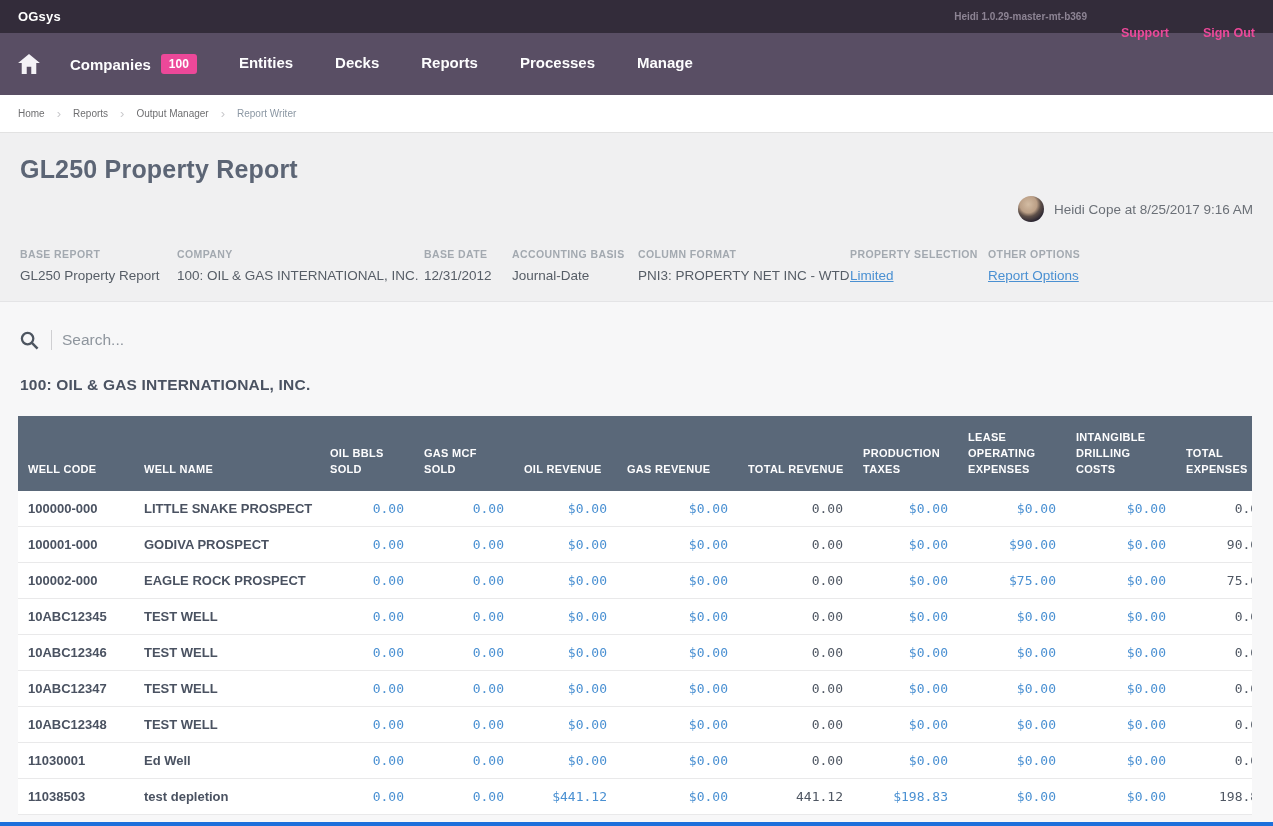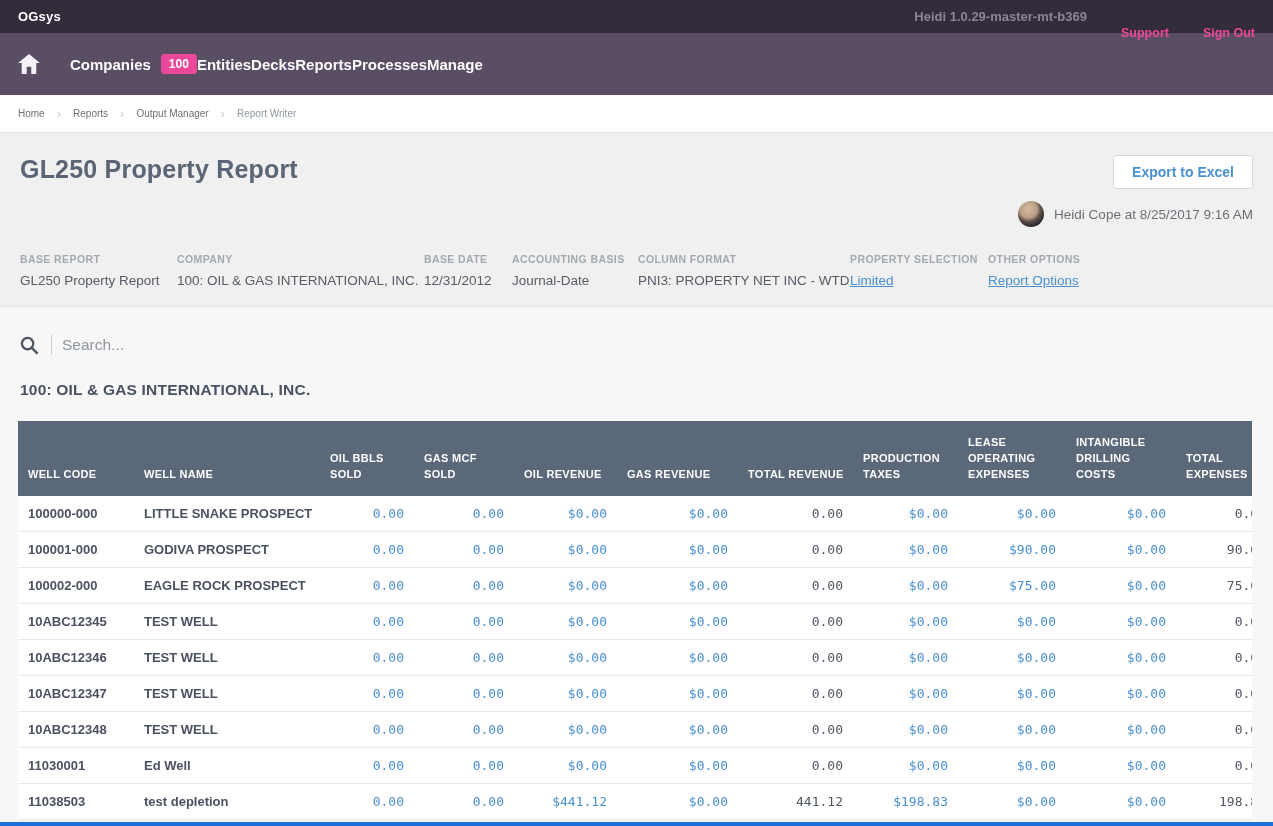--- a/index.html
+++ b/index.html
@@ -4,28 +4,28 @@
 <style>
   * { margin:0; padding:0; box-sizing:border-box; }
   html,body { width:1273px; height:826px; overflow:hidden; background:#f7f7f8;
               font-family:"Liberation Sans", sans-serif; }
 
   
   .topbar { height:33px; background:#332c3a; display:flex; align-items:center;
             justify-content:space-between; padding:0 18px; }
   .topbar .brand { color:#fff; font-weight:bold; font-size:13px; letter-spacing:.2px; }
   .topbar .right { display:flex; align-items:center; gap:34px; }
-  .topbar .version { color:#8d8494; font-size:13px; font-weight:bold; }
+  .topbar .version { color:#8d8494; font-size:10px; font-weight:bold; }
   .topbar .toplink { color:#ec4899; font-size:12.5px; font-weight:bold; cursor:pointer;margin-top:32px; }
 
   
   .navbar { height:62px; background:#594e64; display:flex; align-items:center;
             padding:0 18px; }
   .nav-home { margin-right:30px; display:flex; align-items:center; cursor:pointer; }
-  .nav-items { display:flex; align-items:center; }
+  .nav-items { display:flex; align-items:flex-start; gap:42px; }
   .nav-item { color:#fdfdfe; font-size:15px; font-weight:bold; cursor:pointer;
               display:flex; align-items:center; gap:10px; }
   .nav-badge { background:#ec4899; color:#fff; font-size:12px; font-weight:bold;
                padding:3px 8px; border-radius:3px; }
   .nav-right { margin-left:auto; display:flex; align-items:center; gap:30px; }
   .icon-btn { position:relative; cursor:pointer; display:flex; align-items:center; }
   .notif-badge { position:absolute; top:-12px; left:10px; background:#d64541; color:#fff;
                  font-size:11px; font-weight:bold; padding:3px 7px; border-radius:9px; }
   .avatar { width:32px; height:32px; border-radius:50%; overflow:hidden;
             background:radial-gradient(circle at 38% 30%, #cdb49b 0%, #b99d85 34%, #6b5a50 48%, #2c2733 72%, #221e2b 100%); }
@@ -137,21 +137,20 @@
     <span class="crumb">Reports</span>
     <span class="crumb-sep">›</span>
     <span class="crumb">Output Manager</span>
     <span class="crumb-sep">›</span>
     <span class="crumb current">Report Writer</span>
   </div>
 
 <div class="page-head">
   <div class="title-row">
     <span class="page-title">GL250 Property Report</span>
-    <button class="export-btn">Export to Excel</button>
   </div>
   <div class="author-row">
     <span class="avatar small"></span>
     <span class="author-text">Heidi Cope at 8/25/2017 9:16 AM</span>
   </div>
   <div class="meta-row" id="meta-row">
       <div class="meta-field" style="width: 157px;">
         <div class="meta-label">BASE REPORT</div>
         <div class="meta-value">GL250 Property Report</div>
       </div>

